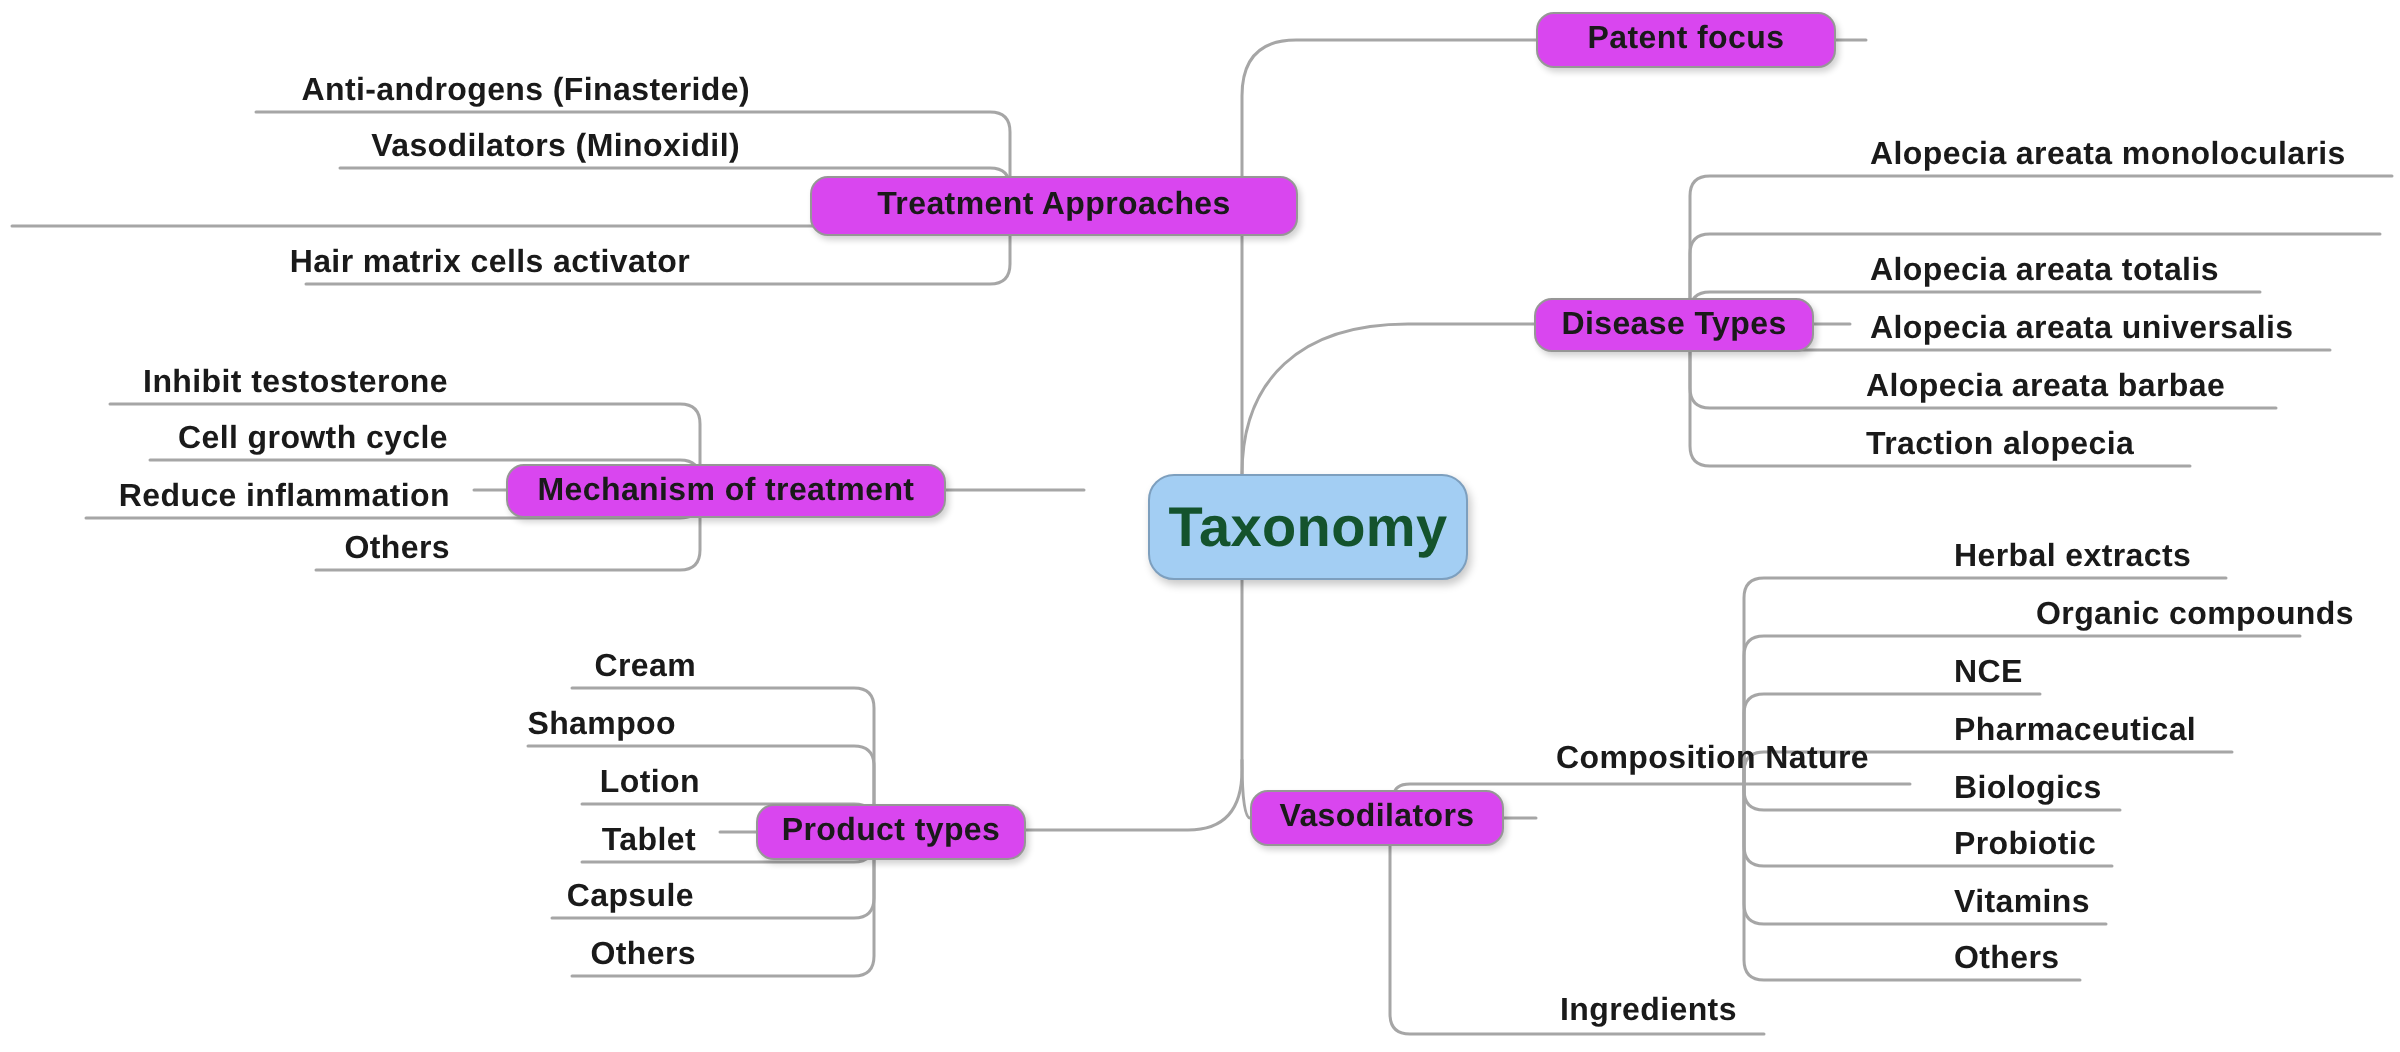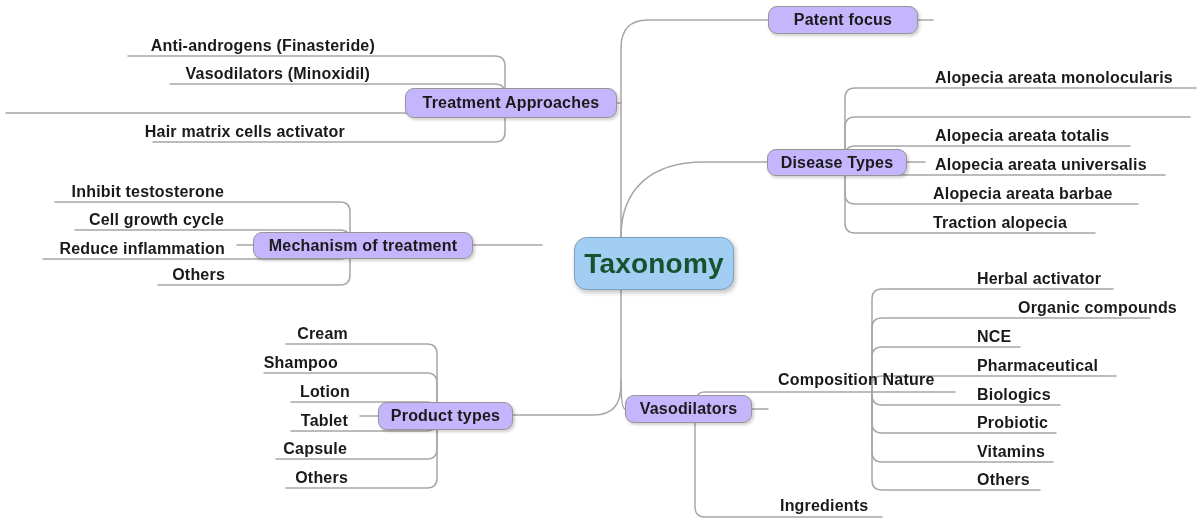--- a/index.html
+++ b/index.html
@@ -9,21 +9,21 @@
   }
   svg.links{position:absolute;left:0;top:0;pointer-events:none;}
   svg.links path{fill:none;stroke:#a6a6a6;stroke-width:1.5;stroke-linecap:round;}
   .leaf{
     position:absolute;white-space:nowrap;
     font-weight:bold;font-size:16px;line-height:19px;color:#1a1a1a;
     letter-spacing:.2px;
   }
   .node-box{
     position:absolute;display:flex;align-items:center;justify-content:center;
-    background:#c4b5fd;border:1.4px solid #969696;border-radius:9px;
+    background:#d946ef;border:1.4px solid #969696;border-radius:9px;
     font-weight:bold;font-size:16px;color:#1a1a1a;white-space:nowrap;
     box-shadow:1.5px 2px 3px rgba(0,0,0,0.18);letter-spacing:.2px;
     box-sizing:border-box;
   }
   .root-box{
     background:#a3cef3;border:1.6px solid #7d9fbe;border-radius:13px;
     font-size:28px;color:#14532d;box-shadow:1.5px 2.5px 4px rgba(0,0,0,0.22);margin-left:32px;
   }
 </style>
 </head>
@@ -90,21 +90,21 @@
       <path d="M872 392 V423 Q872 433 882 433 H1056"></path>
       <path d="M872 392 V452 Q872 462 882 462 H1053"></path>
       <path d="M872 392 V480 Q872 490 882 490 H1040"></path>
     </g>
   </svg>
 
   <div class="node-box root-box" style="left:542px;top:237px;width:160px;height:53px;">Taxonomy</div>
 
   <div class="node-box" style="left:768px;top:6px;width:150px;height:28px;">Patent focus</div>
 
-  <div class="node-box" style="left:405px;top:88px;width:212px;height:30px;">Treatment Approaches</div>
+  <div class="node-box" style="left:405px;top:88px;width:244px;height:30px;">Treatment Approaches</div>
 
   <div class="node-box" style="left:767px;top:149px;width:140px;height:27px;">Disease Types</div>
 
   <div class="node-box" style="left:253px;top:232px;width:220px;height:27px;">Mechanism of treatment</div>
 
   <div class="node-box" style="left:378px;top:402px;width:135px;height:28px;">Product types</div>
 
   <div class="node-box" style="left:625px;top:395px;width:127px;height:28px;">Vasodilators</div>
 
   <div class="leaf" style="right:825px;top:36px;">Anti-androgens (Finasteride)</div>
@@ -125,21 +125,21 @@
   <div class="leaf" style="right:852px;top:324px;">Cream</div>
   <div class="leaf" style="right:862px;top:353px;">Shampoo</div>
   <div class="leaf" style="right:850px;top:382px;">Lotion</div>
   <div class="leaf" style="right:852px;top:411px;">Tablet</div>
   <div class="leaf" style="right:853px;top:439px;">Capsule</div>
   <div class="leaf" style="right:852px;top:468px;">Others</div>
 
   <div class="leaf" style="left:778px;top:370px;">Composition Nature</div>
   <div class="leaf" style="left:780px;top:496px;">Ingredients</div>
 
-  <div class="leaf" style="left:977px;top:269px;">Herbal activator</div>
+  <div class="leaf" style="left:977px;top:269px;">Herbal extracts</div>
   <div class="leaf" style="left:977px;top:298px;margin-left:41px;">Organic compounds</div>
   <div class="leaf" style="left:977px;top:327px;">NCE</div>
   <div class="leaf" style="left:977px;top:356px;">Pharmaceutical</div>
   <div class="leaf" style="left:977px;top:385px;">Biologics</div>
   <div class="leaf" style="left:977px;top:413px;">Probiotic</div>
   <div class="leaf" style="left:977px;top:442px;">Vitamins</div>
   <div class="leaf" style="left:977px;top:470px;">Others</div>
 
 </div>
 

